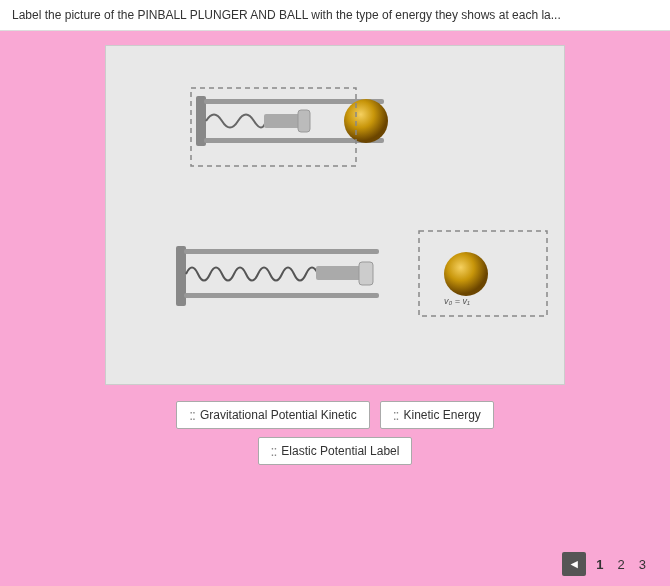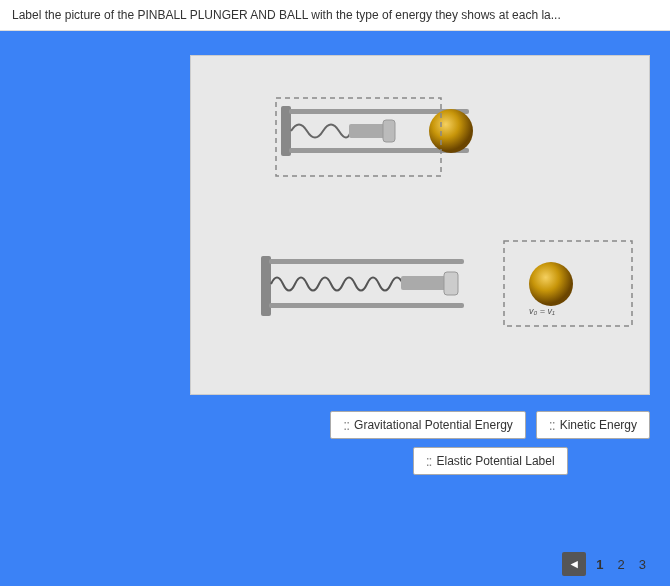--- a/index.html
+++ b/index.html
@@ -11,40 +11,40 @@
       font-family: Arial, sans-serif;
       font-size: 13px;
       color: #222;
       overflow: hidden;
       position: relative;
     }
 
     .page-container {
       width: 670px;
       height: 586px;
-      background: #3b82f6;
+      background: #f9a8d4;
       position: relative;
     }
 
     .instruction-bar {
       background: #fff;
       padding: 8px 12px;
       font-size: 12px;
       color: #333;
       border-bottom: 1px solid #ddd;
       white-space: nowrap;
       overflow: hidden;
       text-overflow: ellipsis;
     }
 
     .main-content {
       display: flex;
       flex-direction: column;
-      align-items: flex-end;
-      padding: 14px 20px;
+      align-items: center;
+      padding: 4px 20px;
     }
 
     .image-panel {
       background: #e8e8e8;
       border: 1px solid #ccc;
       width: 460px;
       height: 340px;
       position: relative;
       margin-top: 10px;
       overflow: hidden;
@@ -179,21 +179,21 @@
           </radialGradient>
         </defs>
       </svg>
 
     </div>
 
     <div class="labels-area">
       <div class="labels-row">
         <div class="drag-label">
           <span class="dots">::</span>
-          <span>Gravitational Potential Energy</span>
+          <span>Gravitational Potential Kinetic</span>
         </div>
         <div class="drag-label">
           <span class="dots">::</span>
           <span>Kinetic Energy</span>
         </div>
       </div>
       <div class="labels-row">
         <div class="drag-label">
           <span class="dots">::</span>
           <span>Elastic Potential Label</span>

